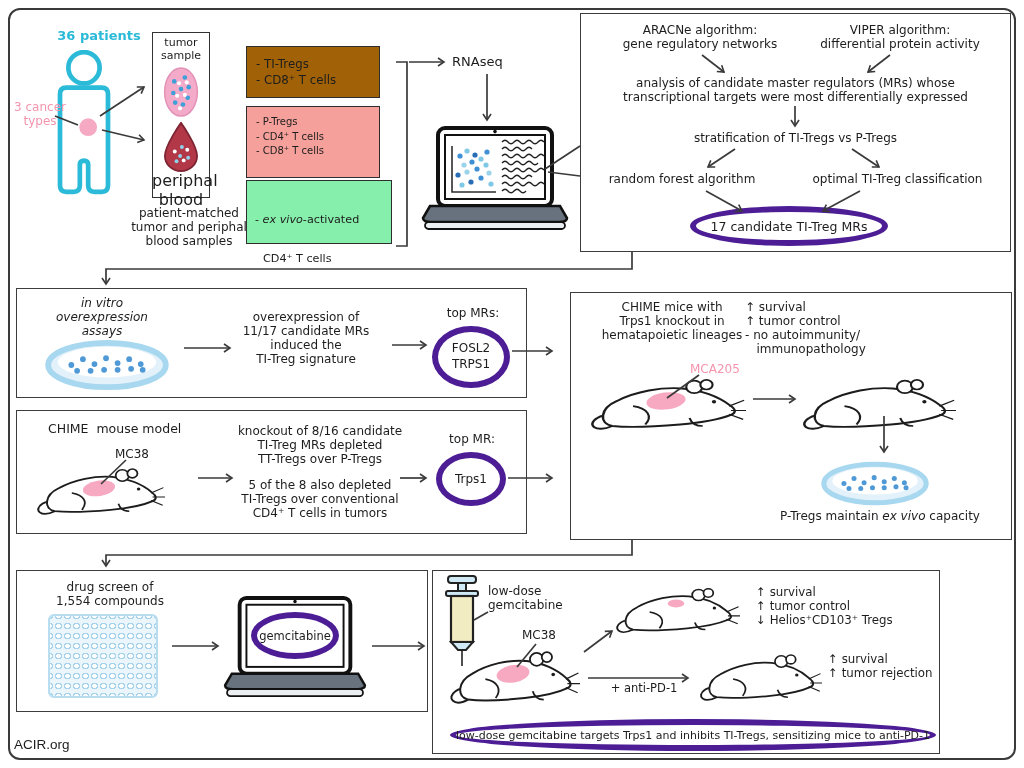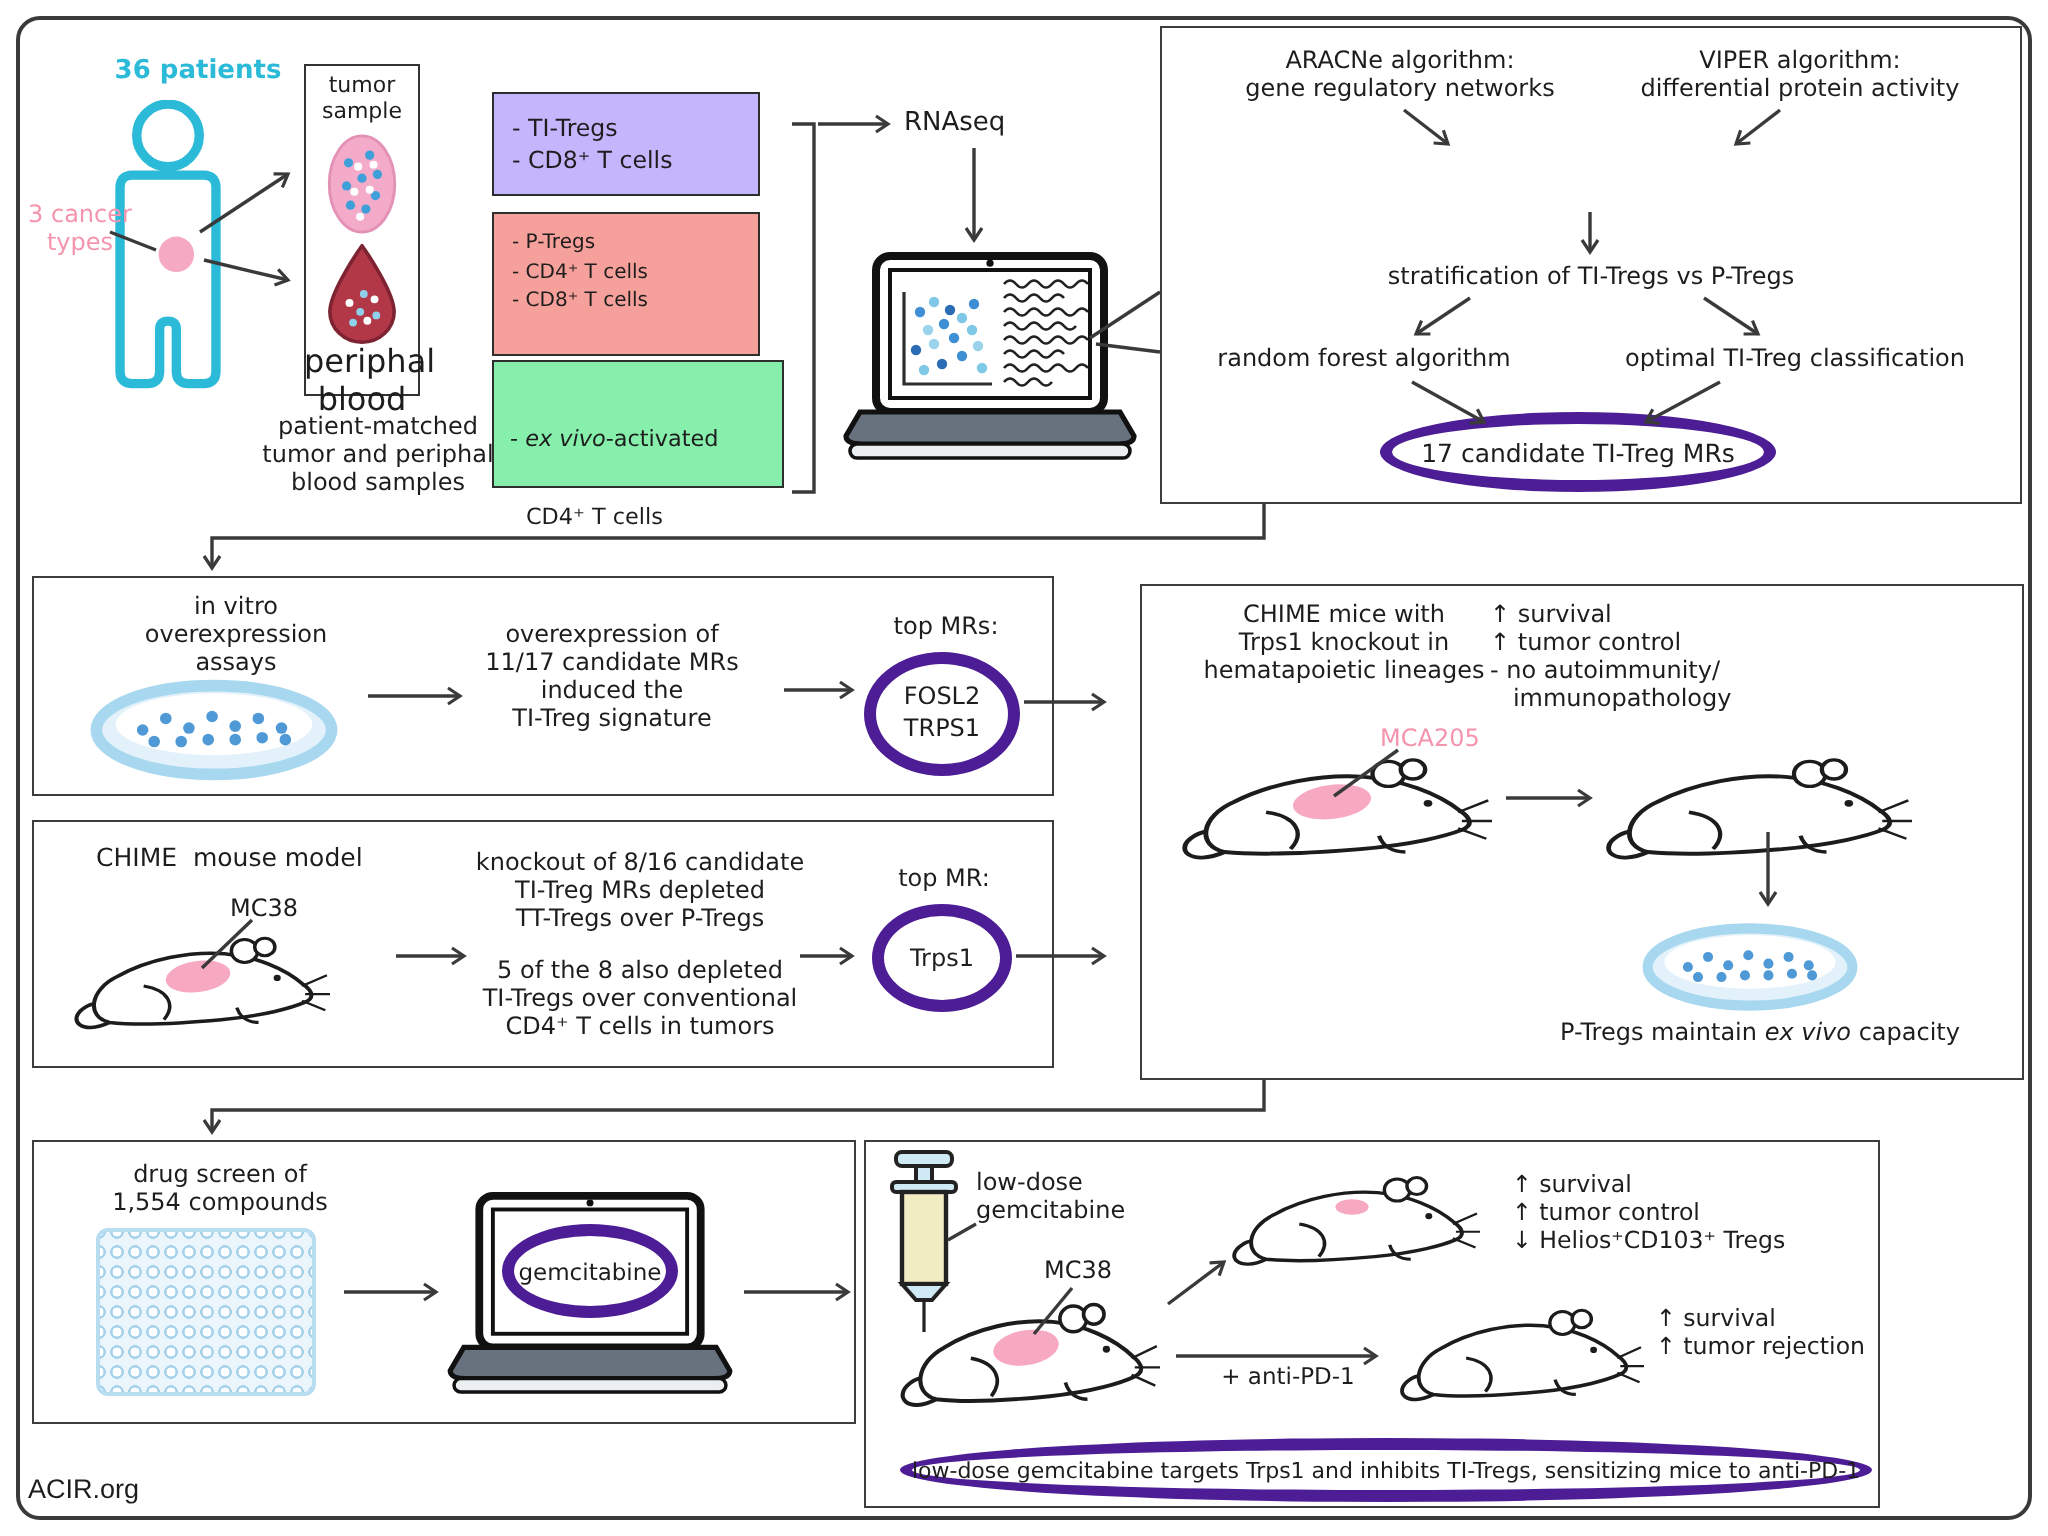--- a/index.html
+++ b/index.html
@@ -146,21 +146,21 @@
         <circle cx="15" cy="44" r="2.2"></circle>
         <circle cx="21" cy="28" r="2.2"></circle>
       </g>
   </svg>
   <div class="t tc" style="left:152px;top:172px;width:58px;font-size:16px;">periphal
 blood</div>
   <div class="t tc" style="left:118px;top:206px;width:142px;">patient-matched
 tumor and periphal
 blood samples</div>
 
-  <div class="cellbox" style="left:246px;top:46px;width:134px;height:52px;background:#c4b5fd;">
+  <div class="cellbox" style="left:246px;top:46px;width:134px;height:52px;background:#a16207;">
     <div class="t" style="left:9px;top:10px;font-size:11.8px;line-height:1.35;">- TI-Tregs
 - CD8⁺ T cells</div>
   </div>
   <div class="cellbox" style="left:246px;top:106px;width:134px;height:72px;background:#f5a09a;">
     <div class="t" style="left:9px;top:8px;font-size:10px;line-height:1.45;">- P-Tregs
 - CD4⁺ T cells
 - CD8⁺ T cells</div>
   </div>
   <div class="cellbox" style="left:246px;top:180px;width:146px;height:64px;background:#86efac;">
     <div class="t" style="left:8px;top:6px;font-size:11.2px;line-height:1.17;">
@@ -175,27 +175,29 @@
   <svg class="abs" style="left:420px;top:126px;" width="150" height="104" viewBox="0 0 150 104">
     <use href="#sym-laptop"></use>
       <use href="#sym-screen1"></use>
   </svg>
 
   <div class="box" style="left:580px;top:13px;width:431px;height:239px;"></div>
   <div class="t tc" style="left:600px;top:23px;width:200px;">ARACNe algorithm:
 gene regulatory networks</div>
   <div class="t tc" style="left:800px;top:23px;width:200px;">VIPER algorithm:
 differential protein activity</div>
+  <div class="t tc" style="left:600px;top:76px;width:391px;">analysis of candidate master regulators (MRs) whose
+transcriptional targets were most differentially expressed</div>
   <div class="t tc" style="left:600px;top:131px;width:391px;">stratification of TI-Tregs vs P-Tregs</div>
   <div class="t tc" style="left:592px;top:172px;width:180px;">random forest algorithm</div>
   <div class="t tc" style="left:795px;top:172px;width:205px;">optimal TI-Treg classification</div>
   <div class="rell" style="left:690px;top:206px;width:198px;height:40px;font-size:12.5px;">17 candidate  TI-Treg MRs</div>
 
   <div class="box" style="left:16px;top:288px;width:511px;height:110px;"></div>
-  <div class="t tc" style="left:52px;top:296px;width:132px;">in vitro
+  <div class="t tc" style="left:36px;top:296px;width:132px;font-style:italic;">in vitro
 overexpression
 assays</div>
   <svg class="abs" style="left:44px;top:338px;" width="126" height="54" viewBox="0 0 130 56">
       <use href="#sym-petri"></use>
     </svg>
   <div class="t tc" style="left:225px;top:310px;width:162px;">overexpression of
 11/17 candidate MRs
 induced the
 TI-Treg signature</div>
   <div class="t tc" style="left:438px;top:306px;width:70px;">top MRs:</div>

